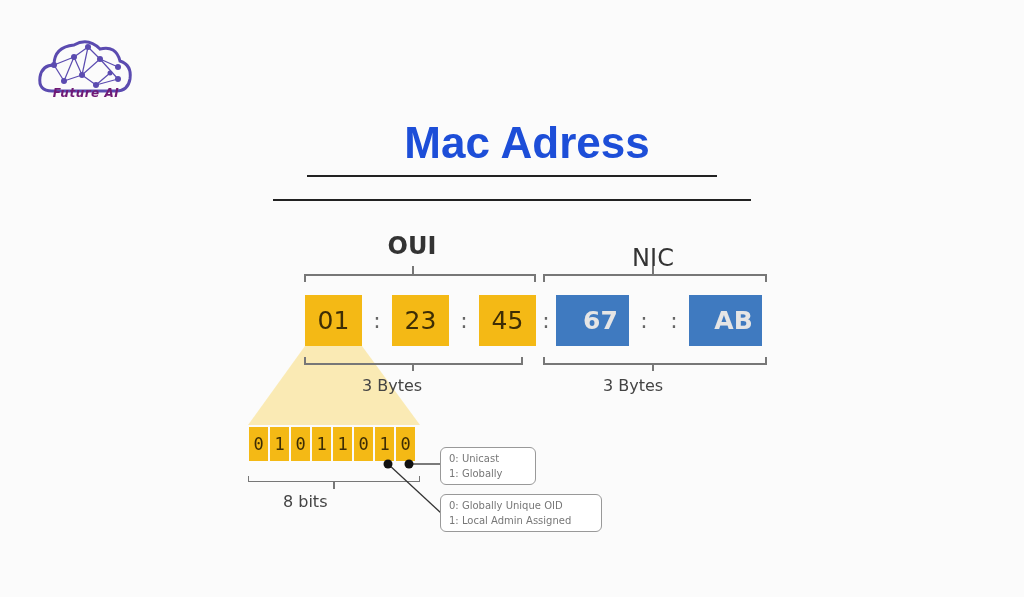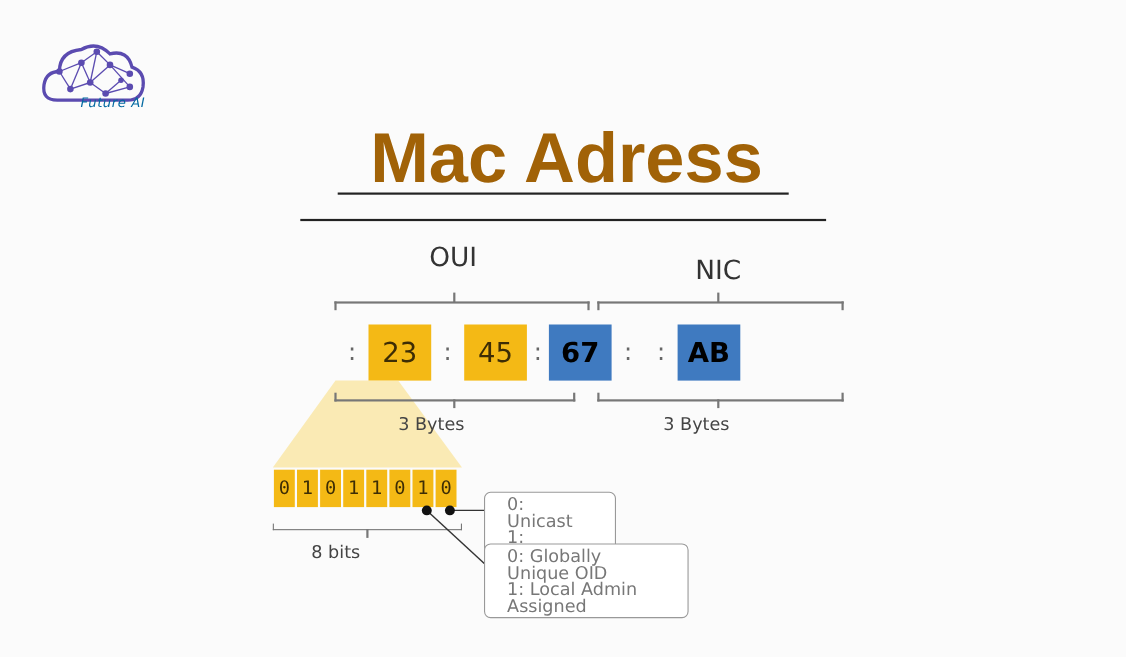--- a/index.html
+++ b/index.html
@@ -1,31 +1,31 @@
 <!DOCTYPE html>
 <html><head>
 <meta charset="utf-8">
 <style>
   html, body { margin:0; padding:0; }
   body { width:1024px; height:597px; background:#fbfbfb; position:relative; overflow:hidden; font-family:"DejaVu Sans", sans-serif; }
   .abs { position:absolute; }
   .logo { left:34px; top:33px; width:100px; height:72px; }
-  .logo-text { left:40px; top:86px; width:92px; text-align:right; font-family:"DejaVu Sans", sans-serif; font-weight:normal; font-style:italic; font-size:12px; color:#0369a1; letter-spacing:0.5px; }
-  .title { left:300px; top:108px; width:430px; text-align:center; font-family:"Liberation Sans", sans-serif; font-weight:bold; font-size:64px; color:#a16207; line-height:70px; }
+  .logo-text { left:40px; top:86px; width:92px; text-align:center; font-family:"DejaVu Sans", sans-serif; font-weight:bold; font-style:italic; font-size:12px; color:#701a75; letter-spacing:0.5px; }
+  .title { left:312px; top:108px; width:430px; text-align:center; font-family:"Liberation Sans", sans-serif; font-weight:bold; font-size:44px; color:#1d4ed8; line-height:70px; }
   .rule1 { left:307px; top:175px; width:410px; height:2px; background:#222; }
   .rule2 { left:273px; top:199px; width:478px; height:2px; background:#222; }
   .grp-label { font-family:"DejaVu Sans", sans-serif; font-size:24px; color:#333; text-align:center; }
   .byte { width:57px; height:51px; display:flex; align-items:center; justify-content:center; font-family:"DejaVu Sans", sans-serif; font-size:25px; }
   .byte.oui { background:#f4b915; color:#3d2d05; }
-  .byte.nic { background:#3f7ac0; color:#000000; font-weight:bold; }
+  .byte.nic { background:#3f7ac0; color:#e5e5e5; font-weight:bold;padding-left:16px; }
   .colon { font-family:"DejaVu Sans", sans-serif; font-size:22px; color:#666; width:12px; text-align:center; }
   .bracket { border:2px solid #777; }
   .bytes-label { font-family:"DejaVu Sans", sans-serif; font-size:16px; color:#444; }
   .bit { width:19px; height:34px; background:#f4b915; display:flex; align-items:center; justify-content:center; font-family:"DejaVu Sans Mono", monospace; font-size:17px; color:#3d2d05; }
-  .legend { border:1.5px solid #999; border-radius:6px; background:#fff; font-family:"DejaVu Sans", sans-serif; font-size:16px; color:#777; padding:3px 20px; line-height:15px; }
+  .legend { border:1.5px solid #999; border-radius:6px; background:#fff; font-family:"DejaVu Sans", sans-serif; font-size:10px; color:#777; padding:3px 8px; line-height:15px; }
 </style>
 </head>
 <body>
 
 <svg class="abs logo" viewBox="0 0 100 72">
   <path d="M18 58 Q4 58 6 44 Q8 32 20 32 Q20 14 40 12 Q54 4 66 16 Q82 12 86 28 Q98 32 96 46 Q94 58 82 58 Z" fill="none" stroke="#5b4bb0" stroke-width="3"></path>
   <g stroke="#5b4bb0" stroke-width="1.2" fill="none">
     <line x1="20" y1="32" x2="40" y2="24"></line>
       <line x1="40" y1="24" x2="54" y2="14"></line>
       <line x1="54" y1="14" x2="66" y2="26"></line>
@@ -53,29 +53,30 @@
     <circle cx="84" cy="46" r="3"></circle>
       <circle cx="76" cy="40" r="2.5"></circle>
   </g>
 </svg>
 <div class="abs logo-text">Future AI</div>
 
 <div class="abs title">Mac Adress</div>
 <div class="abs rule1"></div>
 <div class="abs rule2"></div>
 
-<div class="abs grp-label" style="left:362px;top:220px;width:100px;">OUI</div>
-<div class="abs grp-label" style="left:603px;top:232px;width:100px;">NIC</div>
+<div class="abs grp-label" style="left:362px;top:232px;width:100px;font-weight:bold;">OUI</div>
+<div class="abs grp-label" style="left:603px;top:244px;width:100px;">NIC</div>
 
 <div class="abs bracket" style="left:304px;top:274px;width:228px;height:6px;border-bottom:none;"></div>
 <div class="abs" style="left:412px;top:266px;width:2px;height:9px;background:#777;"></div>
 <div class="abs bracket" style="left:543px;top:274px;width:220px;height:6px;border-bottom:none;"></div>
 <div class="abs" style="left:652px;top:266px;width:2px;height:9px;background:#777;"></div>
 
 <div class="abs" style="left:305px;top:295px;display:flex;align-items:center;">
+  <div class="byte oui">01</div>
   <div class="colon" style="margin:0 9px;">:</div>
   <div class="byte oui">23</div>
   <div class="colon" style="margin:0 9px;">:</div>
   <div class="byte oui">45</div>
   <div class="colon" style="margin:0 4px;">:</div>
   <div class="byte nic">67</div>
   <div class="colon" style="margin:0 9px;">:</div>
   <div class="colon" style="margin:0 9px;">:</div>
   <div class="byte nic">AB</div>
 </div>

